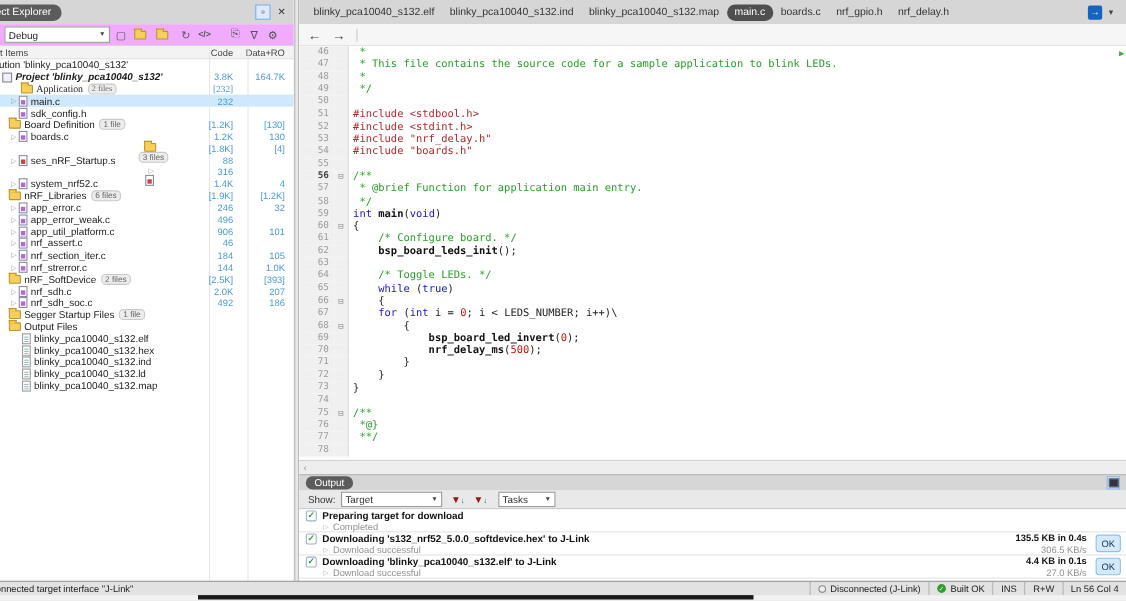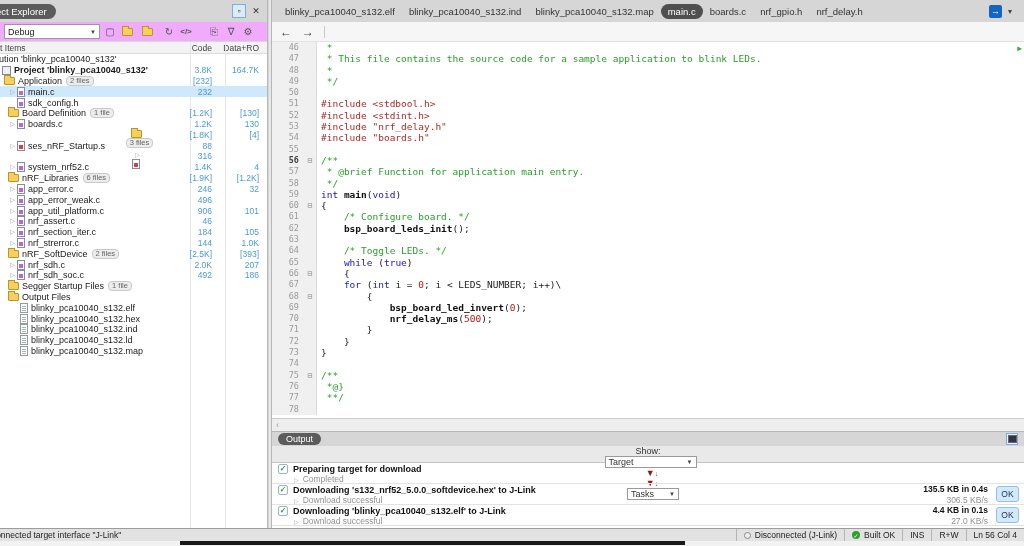--- a/index.html
+++ b/index.html
@@ -36,21 +36,21 @@
     position:relative; font-size:8.5px; color:#444; }
   .pe-colhdr .c-items { position:absolute; left:0; top:1px; overflow:hidden; width:120px; white-space:nowrap; }
   .pe-colhdr .c-items span { display:inline-block; margin-left:-24px; }
   .col-num { position:absolute; width:44px; text-align:right; top:1px; }
   .c-code { right:55px; } .c-data { right:8px; }
   .pe-tree { position:relative; height:494px; background:#fff; font-size:9px; }
   .vline { position:absolute; top:-12px; bottom:0; width:1px; background:#e6e6e6; }
   .trow { height:10.8px; display:flex; align-items:center; position:relative; white-space:nowrap; }
   .trow.sel { background:#cfe8fb; }
   .lbl { color:#1a1a1a; overflow:hidden; }
-  .lbl.b { font-weight:bold; }
+  .lbl.b { font-weight:bold;font-style:italic; }
   .sol-lbl { margin-left:-14px; }
   .sfx { background:#ececec; border:1px solid #c9c9c9; border-radius:4px; color:#666;
     font-size:7.5px; padding:0 3px; margin-left:4px; line-height:8px; }
   .arrow { width:9px; font-size:6.5px; color:#aaa; text-align:center; flex:none; }
   .num { position:absolute; width:44px; text-align:right; color:#4a9bd5; font-size:8.5px; }
   .n1 { right:55px; } .n2 { right:8px; }
   .ic-folder { width:11px; height:8px; background:#f7cf5a; border:1px solid #b8962e;
     border-radius:1px; position:relative; display:inline-block; margin:0 3px 0 0; flex:none; }
   .ic-folder::before { content:""; position:absolute; top:-3px; left:-1px; width:5px; height:2px;
     background:#f7cf5a; border:1px solid #b8962e; border-bottom:none; }
@@ -96,21 +96,21 @@
     font-size:9px; display:flex; align-items:center; padding:0 4px; }
 
   
   .out-header { height:15px; background:#d6d6d6; display:flex; align-items:center;
     padding:0 6px; border-top:1px solid #b6b6b6; }
   .out-pill { background:#5c5c5c; color:#fff; border-radius:7px; padding:1px 8px; font-size:9px; }
   .dock-icon { width:12px; height:12px; border:1px solid #7fb0dd; background:#e8f2fc;
     display:inline-flex; align-items:center; justify-content:center; }
   .dock-icon::before { content:""; width:7px; height:6px; background:#334; border:1px solid #667; }
   .out-controls { height:17px; background:#e9e9e9; border-bottom:1px solid #c4c4c4;
-    display:flex; align-items:center; padding:0 8px; font-size:9px; color:#333;flex-direction:column; }
+    display:flex; align-items:center; padding:0 8px; font-size:9px; color:#333; }
   .out-dd { height:14px; margin-left:5px; }
   .dd-target { width:92px; } .dd-tasks { width:52px; margin-left:10px;text-align:right; }
   .funnel { color:#8b1a1a; font-size:9px; margin-left:8px; }
   .funnel .fa { color:#1b5a9e; font-size:7px; }
   .out-log { background:#fff; height:65px; overflow:hidden; }
   .entry { position:relative; height:21px; border-bottom:1px solid #e3e3e3; }
   .emain { height:11px; display:flex; align-items:center; padding-left:6px;
     font-size:9px; font-weight:bold; color:#111; }
   .esub { height:10px; display:flex; align-items:center; padding-left:22px;
     font-size:8.5px; color:#919191; }
@@ -176,21 +176,21 @@
       <div class="vline" style="left:225px"></div>
     <div class="trow">
           <span class="lbl sol-lbl">Solution 'blinky_pca10040_s132'</span>
         </div>
         <div class="trow" style="padding-left: 2px;">
           <span class="ic-proj"></span>
           <span class="lbl b">Project 'blinky_pca10040_s132'</span>
           <span class="num n1">3.8K</span>
           <span class="num n2">164.7K</span>
         </div>
-        <div class="trow" style="padding-left: 4px;">
+        <div class="trow" style="padding-left: 19px; font-family: Liberation Serif, serif;">
           <span class="ic-folder"></span>
           <span class="lbl">Application</span>
           <span class="sfx">2 files</span>
           <span class="num n1">[232]</span>
         </div>
         <div class="trow sel" style="padding-left: 8px;">
           <span class="arrow">▷</span>
           <span class="ic-file"></span>
           <span class="lbl">main.c</span>
           <span class="num n1">232</span>

